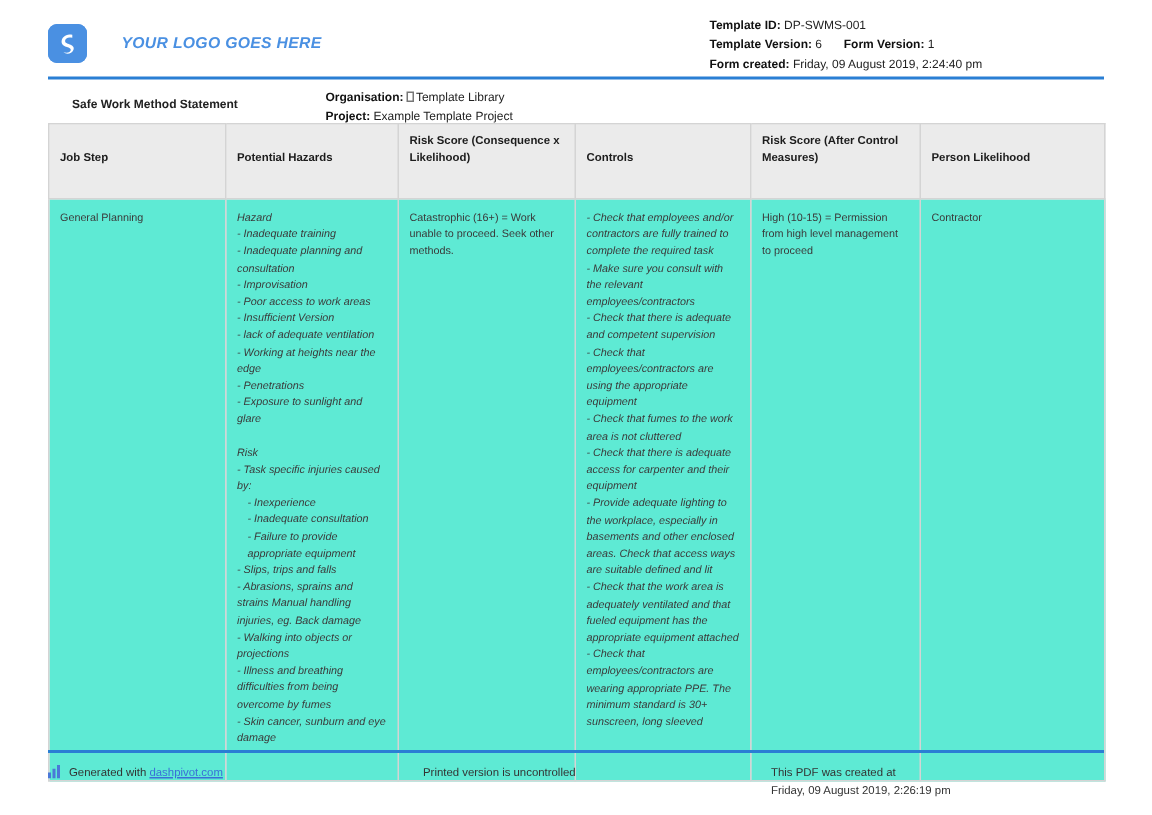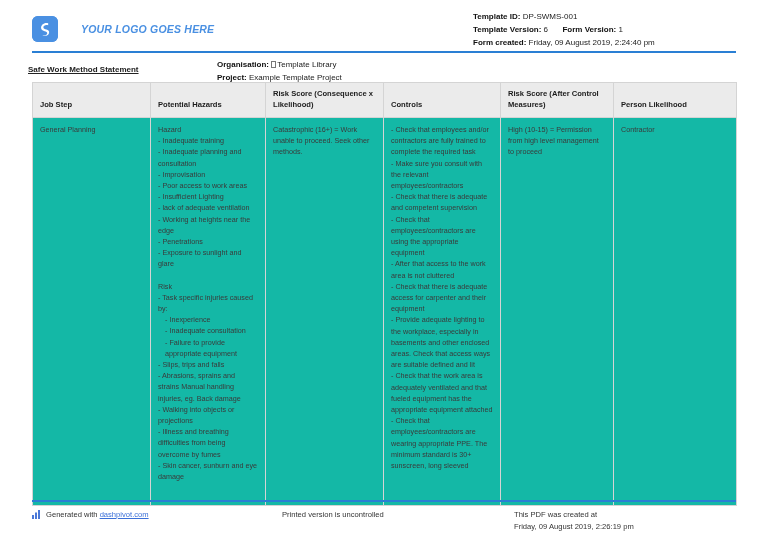--- a/index.html
+++ b/index.html
@@ -77,26 +77,25 @@
     width: 704px;
     height: 2px;
     background: #2a7fd4;
   }
   .rule.top { top: 51px; }
   .rule.bottom { top: 500px; }
 
   
   .doc-title {
     position: absolute;
-    left: 28px;
+    left: 48px;
     top: 65px;
     font-size: 8px;
     font-weight: bold;
     color: #222222;
-    text-decoration: underline;
   }
 
   
   .table-wrap {
     position: absolute;
     left: 32px;
     top: 82px;
     width: 704px;
   }
   table.swms {
@@ -112,37 +111,37 @@
     padding: 6px 7px;
   }
   table.swms th {
     background: #ebebeb;
     font-size: 7.6px;
     font-weight: bold;
     color: #1c1c1c;
     line-height: 10.5px;
     height: 30px;
     vertical-align: bottom;
-    padding-bottom: 7px;
+    padding-bottom: 22px;
   }
   table.swms td {
-    background: #14b8a6;
+    background: #5eead4;
     font-size: 7.2px;
     line-height: 11.2px;
     color: #3a3a3a;
     height: 388px;
   }
   .col1 { width: 118px; }
   .col2 { width: 115px; }
   .col3 { width: 118px; }
   .col4 { width: 117px; }
   .col5 { width: 113px; }
   .col6 { width: 123px; }
 
-  .cell-line { display: block; }
+  .cell-line { display: block; font-style: italic; }
   .cell-line.indent { padding-left: 7px; }
   .cell-gap { display: block; height: 11px; }
 
   
   .footer {
     position: absolute;
     left: 32px;
     top: 509px;
     width: 704px;
     display: flex;
@@ -242,21 +241,21 @@
       </thead>
       <tbody>
         <tr>
           <td>General Planning</td>
           <td>
               <span class="cell-line">Hazard</span>
               <span class="cell-line">- Inadequate training</span>
               <span class="cell-line">- Inadequate planning and consultation</span>
               <span class="cell-line">- Improvisation</span>
               <span class="cell-line">- Poor access to work areas</span>
-              <span class="cell-line">- Insufficient Lighting</span>
+              <span class="cell-line">- Insufficient Version</span>
               <span class="cell-line">- lack of adequate ventilation</span>
               <span class="cell-line">- Working at heights near the edge</span>
               <span class="cell-line">- Penetrations</span>
               <span class="cell-line">- Exposure to sunlight and glare</span>
               <span class="cell-gap"></span>
               <span class="cell-line">Risk</span>
               <span class="cell-line">- Task specific injuries caused by:</span>
               <span class="cell-line indent">- Inexperience</span>
               <span class="cell-line indent">- Inadequate consultation</span>
               <span class="cell-line indent">- Failure to provide appropriate equipment</span>
@@ -265,21 +264,21 @@
               <span class="cell-line">- Walking into objects or projections</span>
               <span class="cell-line">- Illness and breathing difficulties from being overcome by fumes</span>
               <span class="cell-line">- Skin cancer, sunburn and eye damage</span>
             </td>
           <td>Catastrophic (16+) = Work unable to proceed. Seek other methods.</td>
           <td>
               <span class="cell-line">- Check that employees and/or contractors are fully trained to complete the required task</span>
               <span class="cell-line">- Make sure you consult with the relevant employees/contractors</span>
               <span class="cell-line">- Check that there is adequate and competent supervision</span>
               <span class="cell-line">- Check that employees/contractors are using the appropriate equipment</span>
-              <span class="cell-line">- After that access to the work area is not cluttered</span>
+              <span class="cell-line">- Check that fumes to the work area is not cluttered</span>
               <span class="cell-line">- Check that there is adequate access for carpenter and their equipment</span>
               <span class="cell-line">- Provide adequate lighting to the workplace, especially in basements and other enclosed areas. Check that access ways are suitable defined and lit</span>
               <span class="cell-line">- Check that the work area is adequately ventilated and that fueled equipment has the appropriate equipment attached</span>
               <span class="cell-line">- Check that employees/contractors are wearing appropriate PPE. The minimum standard is 30+ sunscreen, long sleeved</span>
             </td>
           <td>High (10-15) = Permission from high level management to proceed</td>
           <td>Contractor</td>
         </tr>
       </tbody>
     </table>

